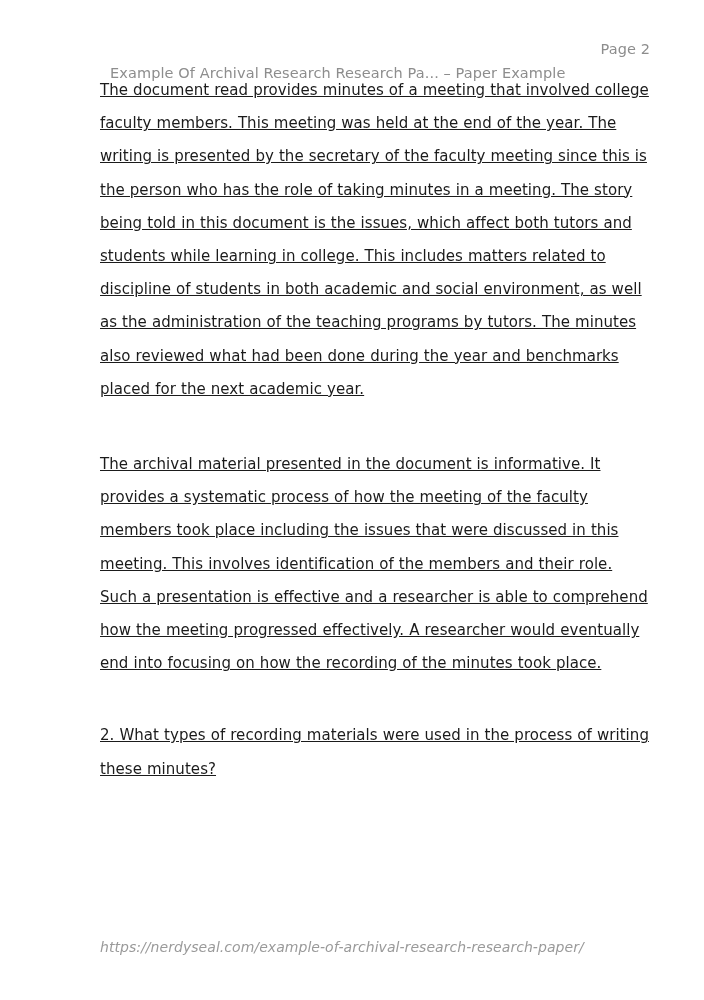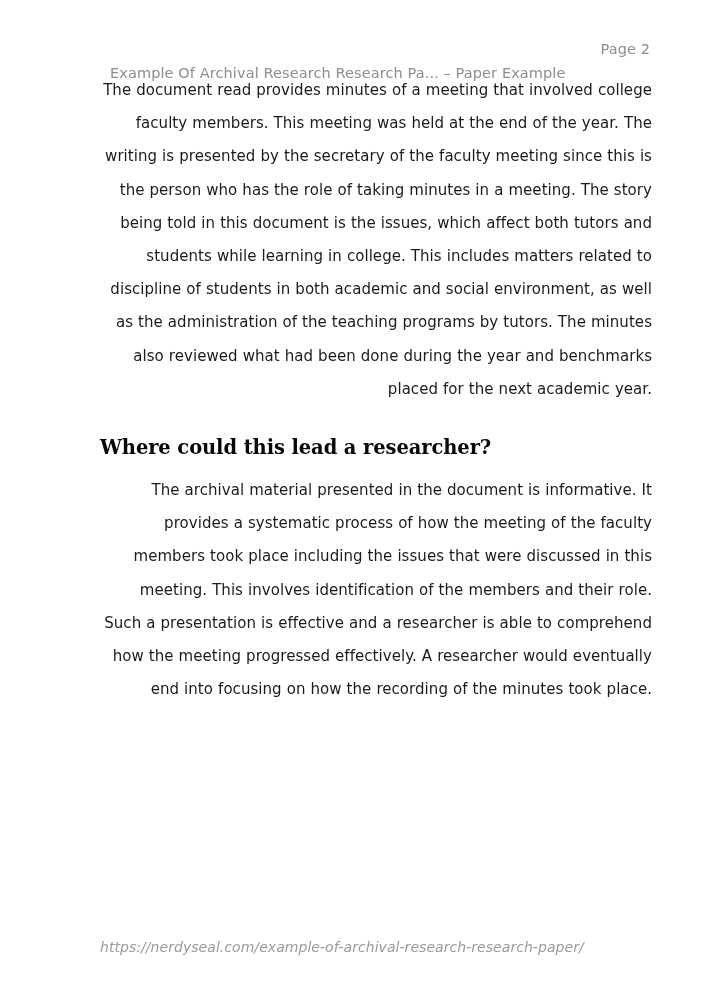--- a/index.html
+++ b/index.html
@@ -57,23 +57,24 @@
     top: 74px;
     left: 100px;
     width: 552px;
   }
 
   p.body-text {
     margin: 0;
     color: #1b1b1b;
     font-size: 15px;
     line-height: 33.2px;
-    text-align: right;
+    text-align: left;
     letter-spacing: 0.05px;
     word-spacing: 0.2px;
+    text-decoration: underline;
   }
 
   h2.section-heading {
     margin: 0;
     font-family: "DejaVu Serif", "Liberation Serif", serif;
     font-weight: 700;
     font-size: 19.5px;
     line-height: 26px;
     color: #080808;
     letter-spacing: -0.1px;
@@ -113,32 +114,32 @@
     <span class="doc-title">Example Of Archival Research Research Pa... – Paper Example</span>
     <span class="page-number">Page 2</span>
   </div>
 
   <div class="content">
 
     <p class="body-text">The document read provides minutes of a meeting that involved college faculty members. This meeting was held at the end of the year. The writing is presented by the secretary of the faculty meeting since this is the person who has the role of taking minutes in a meeting. The story being told in this document is the issues, which affect both tutors and students while learning in college. This includes matters related to discipline of students in both academic and social environment, as well as the administration of the teaching programs by tutors. The minutes also reviewed what had been done during the year and benchmarks placed for the next academic year.</p>
 
     <div class="block-gap-heading"></div>
 
-    <h2 class="section-heading">Where could this lead a researcher?</h2>
 
     <div class="block-gap-heading-after"></div>
 
     <p class="body-text">The archival material presented in the document is informative. It provides a systematic process of how the meeting of the faculty members took place including the issues that were discussed in this meeting. This involves identification of the members and their role. Such a presentation is effective and a researcher is able to comprehend how the meeting progressed effectively. A researcher would eventually end into focusing on how the recording of the minutes took place.</p>
 
     <div class="block-gap-heading-2"></div>
 
 
     <div class="block-gap-heading-after"></div>
 
 
 
+    <p class="body-text">2. What types of recording materials were used in the process of writing these minutes?</p>
 
 
   </div>
 
   <div class="page-footer">https://nerdyseal.com/example-of-archival-research-research-paper/</div>
 
 </div>
 
 </body></html>

